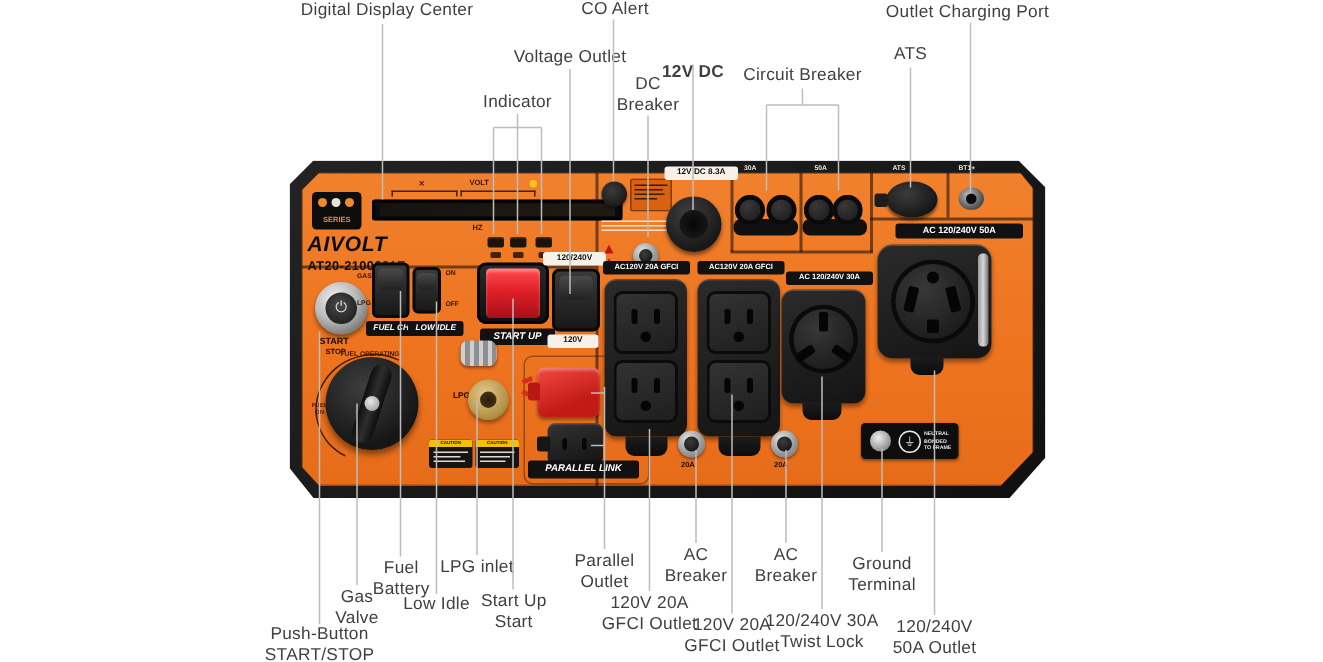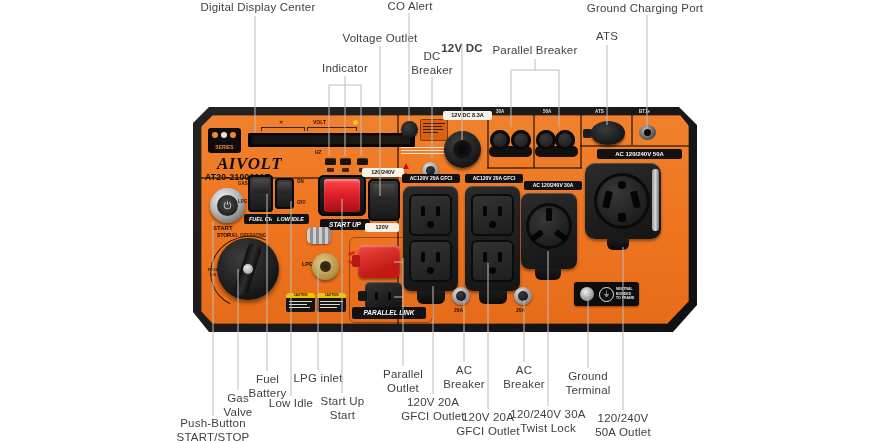--- a/index.html
+++ b/index.html
@@ -90,21 +90,21 @@
       <div style="position:absolute;left:5px;top:3px;right:5px;bottom:3px;background:linear-gradient(90deg,#151310,#201a12);"></div>
     </div>
 
     <div style="position:absolute;left:60px;top:12px;width:42px;height:3px;border-top:1px solid #3a2408;border-left:1px solid #3a2408;border-right:1px solid #3a2408;"></div>
     <div style="position:absolute;left:106px;top:12px;width:48px;height:3px;border-top:1px solid #3a2408;border-left:1px solid #3a2408;border-right:1px solid #3a2408;"></div>
     <div class="tinytxt" style="left:78px;top:4px;font-size:5px;color:#5a1005;">✕</div>
     <div class="tinytxt" style="left:112px;top:4px;font-size:5px;">VOLT</div>
     <span style="position:absolute;left:152px;top:5px;width:5px;height:5px;border-radius:50%;background:#f6c61d;"></span>
     <div class="tinytxt" style="left:114px;top:34px;font-size:5px;">HZ</div>
 
-    <div style="position:absolute;left:16px;top:39px;font-size:17px;font-weight:900;font-style:italic;color:#0d0d0d;letter-spacing:.5px;font-family:Liberation Serif, serif;">AIVOLT</div>
+    <div style="position:absolute;left:4px;top:39px;font-size:14px;font-weight:900;font-style:italic;color:#0d0d0d;letter-spacing:.5px;">AIVOLT</div>
     <div style="position:absolute;left:4px;top:57px;font-size:8.5px;font-weight:800;color:#0d0d0d;letter-spacing:.3px;">AT20-2100001E</div>
 
     <div style="position:absolute;left:124px;top:43px;width:11px;height:7px;background:#1c140a;border-radius:1.5px;box-shadow:inset 0 1px 1px rgba(255,255,255,.15);"></div>
     <div style="position:absolute;left:139px;top:43px;width:11px;height:7px;background:#1c140a;border-radius:1.5px;box-shadow:inset 0 1px 1px rgba(255,255,255,.15);"></div>
     <div style="position:absolute;left:156px;top:43px;width:11px;height:7px;background:#1c140a;border-radius:1.5px;box-shadow:inset 0 1px 1px rgba(255,255,255,.15);"></div>
     <div style="position:absolute;left:126px;top:53px;width:7px;height:4px;background:rgba(40,20,0,.85);border-radius:1px;"></div>
     <div style="position:absolute;left:141px;top:53px;width:7px;height:4px;background:rgba(40,20,0,.85);border-radius:1px;"></div>
     <div style="position:absolute;left:158px;top:53px;width:7px;height:4px;background:rgba(40,20,0,.85);border-radius:1px;"></div>
 
     <div style="position:absolute;left:9px;top:73px;width:35px;height:35px;border-radius:50%;background:radial-gradient(circle at 38% 32%,#f2f2f2,#b9b9b9 45%,#7d7d7d 75%);box-shadow:0 2px 3px rgba(0,0,0,.45);">
@@ -322,23 +322,23 @@
   <line x1="588" y1="368" x2="588" y2="299"></line>
   <line x1="623" y1="410" x2="623" y2="247"></line>
 </svg>
 
 <div class="co" style="left:178px;top:1px;width:160px;">Digital Display Center</div>
 <div class="co" style="left:374px;top:0px;width:72px;">CO Alert</div>
 <div class="co" style="left:335px;top:32px;width:90px;">Voltage Outlet</div>
 <div class="co" style="left:427px;top:42px;width:70px;font-weight:bold;">12V DC</div>
 <div class="co" style="left:404px;top:50px;width:56px;">DC Breaker</div>
 <div class="co" style="left:315px;top:62px;width:60px;">Indicator</div>
-<div class="co" style="left:490px;top:44px;width:90px;">Parallel Breaker</div>
+<div class="co" style="left:490px;top:44px;width:90px;">Circuit Breaker</div>
 <div class="co" style="left:585px;top:30px;width:44px;">ATS</div>
-<div class="co" style="left:570px;top:2px;width:150px;">Ground Charging Port</div>
+<div class="co" style="left:570px;top:2px;width:150px;">Outlet Charging Port</div>
 <div class="co" style="left:160px;top:417px;width:106px;">Push-Button START/STOP</div>
 <div class="co" style="left:216px;top:392px;width:44px;">Gas Valve</div>
 <div class="co" style="left:245px;top:373px;width:45px;">Fuel Battery</div>
 <div class="co" style="left:262px;top:397px;width:58px;">Low Idle</div>
 <div class="co" style="left:289px;top:372px;width:58px;">LPG inlet</div>
 <div class="co" style="left:320px;top:395px;width:45px;">Start Up Start</div>
 <div class="co" style="left:377px;top:368px;width:52px;">Parallel Outlet</div>
 <div class="co" style="left:399px;top:396px;width:68px;">120V 20A GFCI Outlet</div>
 <div class="co" style="left:436px;top:364px;width:56px;">AC Breaker</div>
 <div class="co" style="left:454px;top:411px;width:68px;">120V 20A GFCI Outlet</div>

